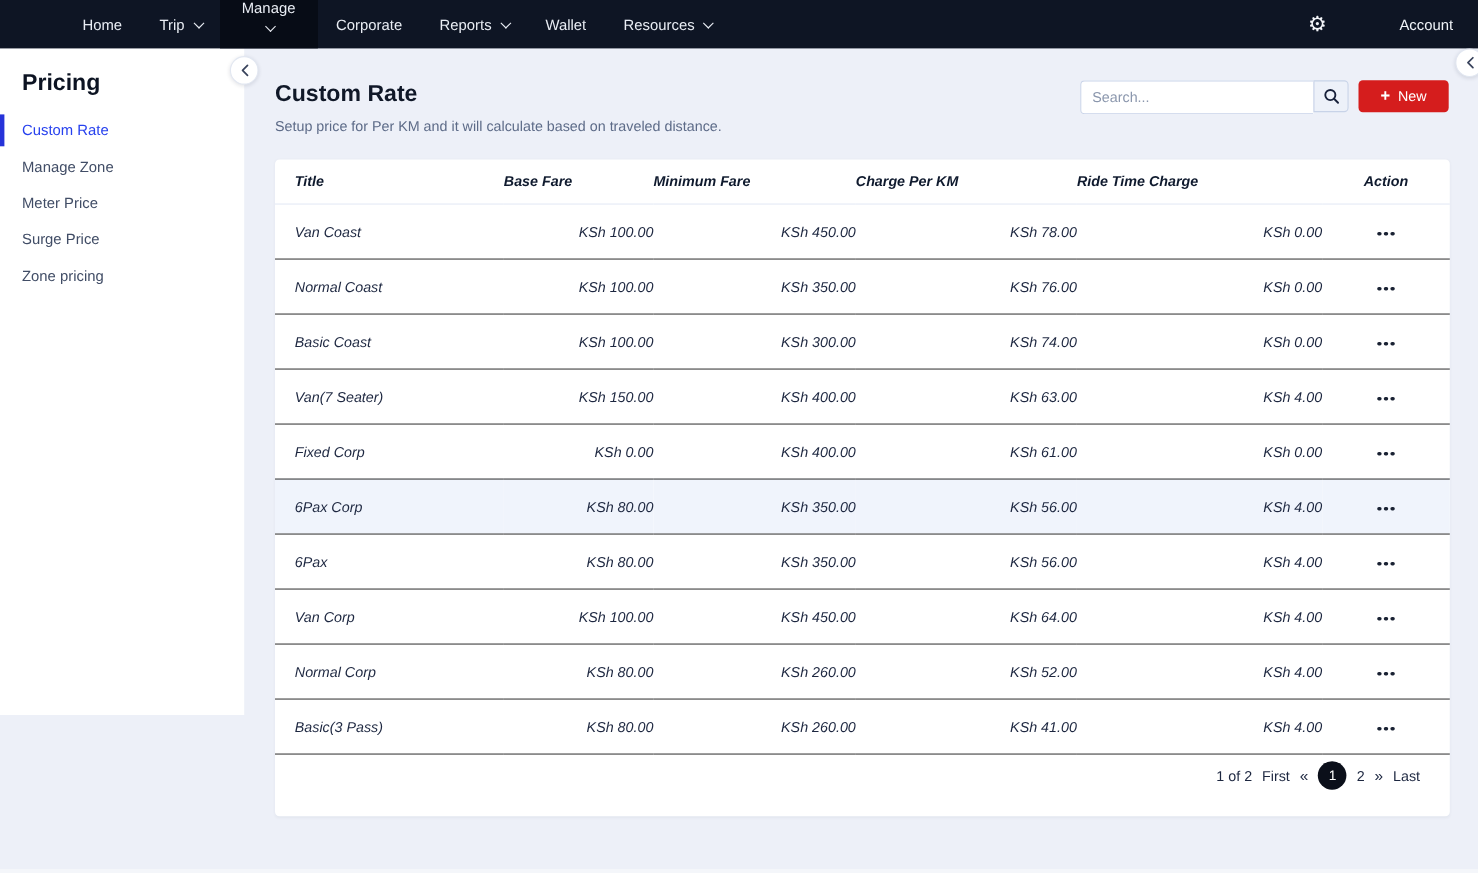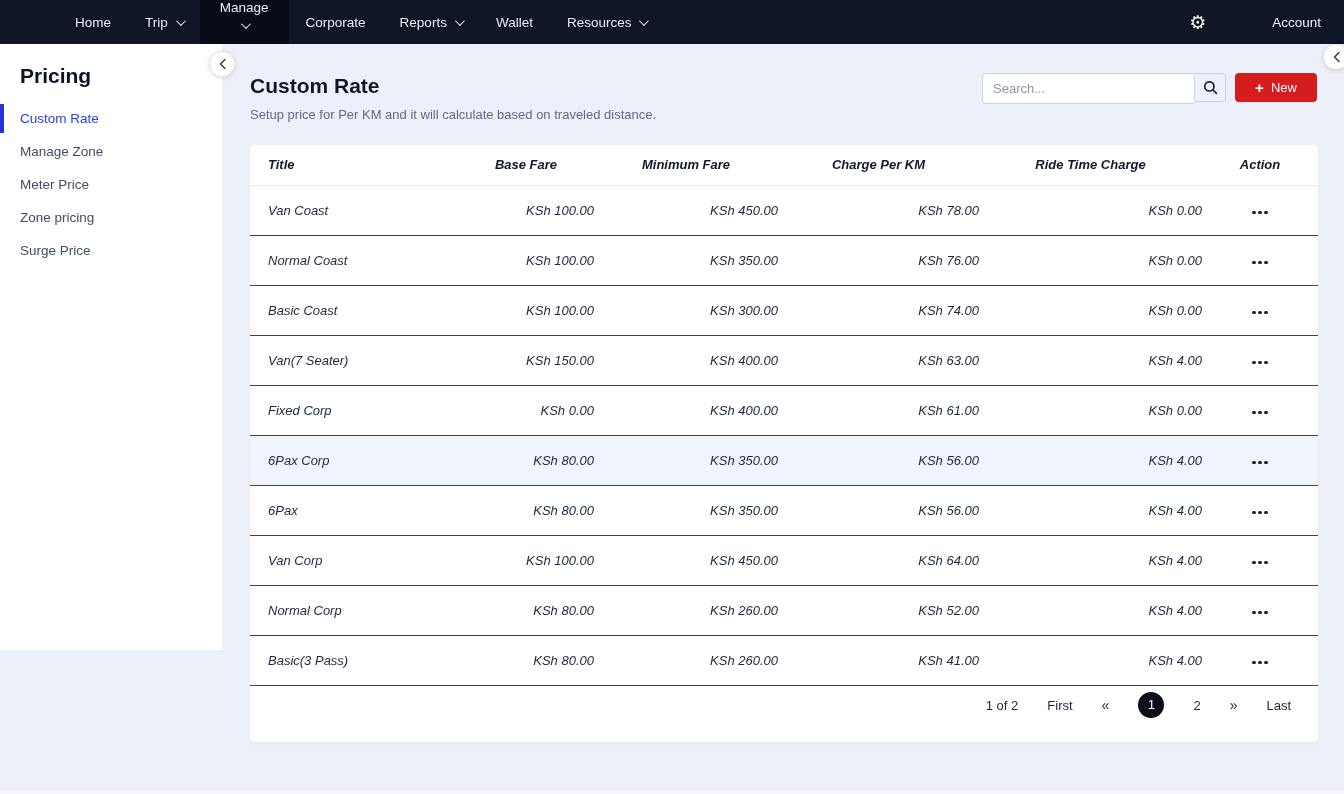--- a/index.html
+++ b/index.html
@@ -86,39 +86,39 @@
   
   .panel {
     position:absolute; left:28px; top:101px; width:1068px; height:597px;
     background:#ffffff; border-radius:4px; box-shadow:0 1px 3px rgba(25,35,65,.05);
   }
   table { width:1068px; border-collapse:collapse; table-layout:fixed;font-style:italic; }
   col.c-title {width:208px;} col.c-base {width:136px;} col.c-min {width:184px;}
   col.c-charge {width:201px;} col.c-ride {width:223px;} col.c-action {width:116px;}
   thead th {
     height:40px; font-size:13px; font-weight:bold; color:#0f1a2e;
-    border-bottom:1px solid #e4eaf5; text-align:center; vertical-align:middle;
+    border-bottom:1px solid #e4eaf5; text-align:left; vertical-align:middle;
   }
   tbody td {
     height:50px; font-size:13px; color:#1d2740; text-align:right; vertical-align:middle;
   }
   tbody tr { border-bottom:1px solid #404040; cursor:pointer; }
   tbody tr.hl { background:#f0f4fc; }
   th:first-child, td:first-child { text-align:left; padding-left:18px; }
   th:last-child, td:last-child { text-align:center; }
   .dots-btn {
     background:none; border:none; cursor:pointer;
     display:inline-flex; gap:2.5px; align-items:center; padding:4px;
   }
   .dots-btn i { width:3.5px; height:3.5px; border-radius:50%; background:#1a2233; display:block; }
 
   
   .pagination {
     position:absolute; right:27px; top:540px; height:40px;
-    display:flex; align-items:center; gap:29px; font-size:13px; color:#1d2740;
+    display:flex; align-items:center; gap:9px; font-size:13px; color:#1d2740;
   }
   .pagination .pg { cursor:pointer; }
   .pg-arrow { font-size:14px; }
   .pg-active {
     width:26px; height:26px; border-radius:50%; background:#0b0f1a; color:#ffffff;
     display:flex; align-items:center; justify-content:center; font-size:12.5px; cursor:pointer;
   }
   .bottom-strip { position:absolute; left:0; bottom:0; width:1344px; height:4px; background:#f4f6fa; }
 </style>
 </head>
@@ -163,24 +163,24 @@
   <div class="side-item active">
       <span>Custom Rate</span>
     </div>
   <div class="side-item">
       <span>Manage Zone</span>
     </div>
   <div class="side-item">
       <span>Meter Price</span>
     </div>
   <div class="side-item">
+      <span>Surge Price</span>
+    </div>
+  <div class="side-item">
       <span>Zone pricing</span>
-    </div>
-  <div class="side-item">
-      <span>Surge Price</span>
     </div>
 </aside>
 
 <button class="collapse-btn" id="collapse-left">
   <svg width="9" height="12" viewBox="0 0 9 12">
       <polyline points="7,1.5 2.5,6 7,10.5" fill="none" stroke="#39435c" stroke-width="1.6" stroke-linecap="round" stroke-linejoin="round"></polyline>
     </svg>
 </button>
 <button class="collapse-btn" id="collapse-right">
   <svg width="9" height="12" viewBox="0 0 9 12">

